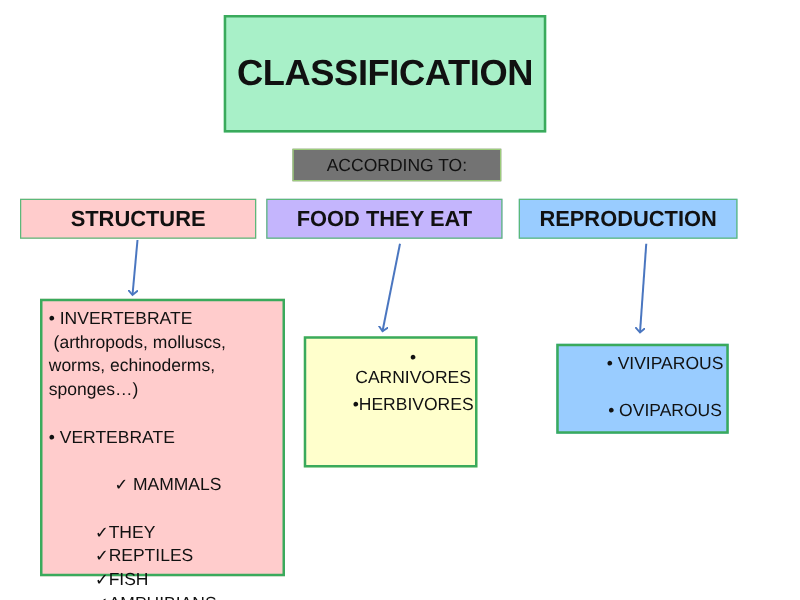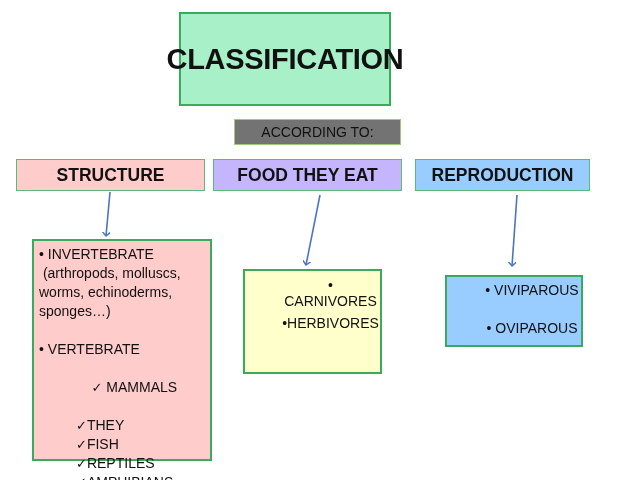--- a/index.html
+++ b/index.html
@@ -14,21 +14,21 @@
       overflow: hidden;
       font-family: "Liberation Sans", sans-serif;
       color: #111111;
     }
     .box {
       position: absolute;
       box-sizing: border-box;
       border: 2px solid #3aaa5c;
     }
     .title-box {
-      left: 179px; top: 12px; width: 212px; height: 94px;
+      left: 179px; top: 12px; width: 258px; height: 94px;
       background: #a8f0c8;
       display: flex; flex-direction: column; align-items: center; justify-content: center;
       font-weight: bold; font-size: 29px; line-height: 36px; letter-spacing: -0.3px;
     }
     .according-box {
       left: 234px; top: 119px; width: 167px; height: 26px;
       border: 1px solid #9ccc7a;
       background: #737373;
       display: flex; align-items: center; justify-content: center;
       font-size: 14px;
@@ -37,21 +37,21 @@
       top: 159px; height: 32px;
       display: flex; align-items: center; justify-content: center;
       font-weight: bold; font-size: 17.5px;
       border-width: 1px;
     }
     .cat-structure { left: 16px; width: 189px; background: #ffcccc; border-color: #5bb97a; }
     .cat-food { left: 213px; width: 189px; background: #c4b5fd; border-color: #5bb97a; }
     .cat-repro { left: 415px; width: 175px; background: #99ccff; border-color: #5bb97a; }
 
     .detail-structure {
-      left: 32px; top: 239px; width: 180px; height: 222px;
+      left: 32px; top: 239px; width: 196px; height: 222px;
       background: #ffcccc;
       font-size: 14px; line-height: 19px;
       padding: 4px 16px 0 5px;
     }
     .detail-food {
       left: 243px; top: 269px; width: 139px; height: 105px;
       background: #ffffcc;
       font-size: 14px;
     }
     .detail-repro {
@@ -122,24 +122,24 @@
     <span>•</span>
     <span>VERTEBRATE</span>
   </div>
   <div class="line indent-check" style="white-space:pre">
     <span class="check">✓</span><span> MAMMALS</span>
   </div>
   <div class="line indent-check">
     <span class="check">✓</span><span>THEY</span>
   </div>
   <div class="line indent-check">
-    <span class="check">✓</span><span>FISH</span>
+    <span class="check">✓</span><span>REPTILES</span>
   </div>
   <div class="line indent-check">
-    <span class="check">✓</span><span>REPTILES</span>
+    <span class="check">✓</span><span>FISH</span>
   </div>
   <div class="line indent-check">
     <span class="check">✓</span><span>AMPHIBIANS</span>
   </div>
 </div>
 
 <div class="box detail-food">
   <div class="center-item" style="top:6px">• CARNIVORES</div>
   <div class="center-item" style="top:44px">•HERBIVORES</div>
 </div>

